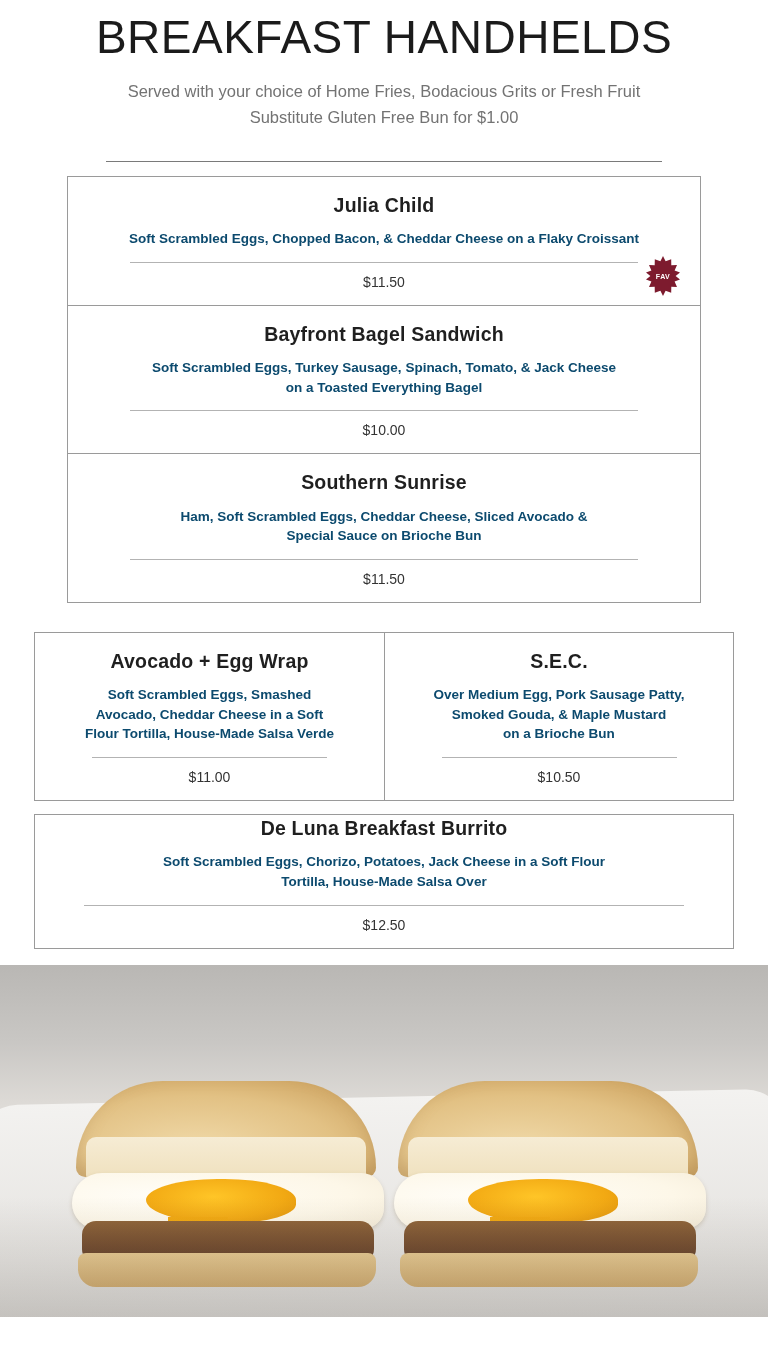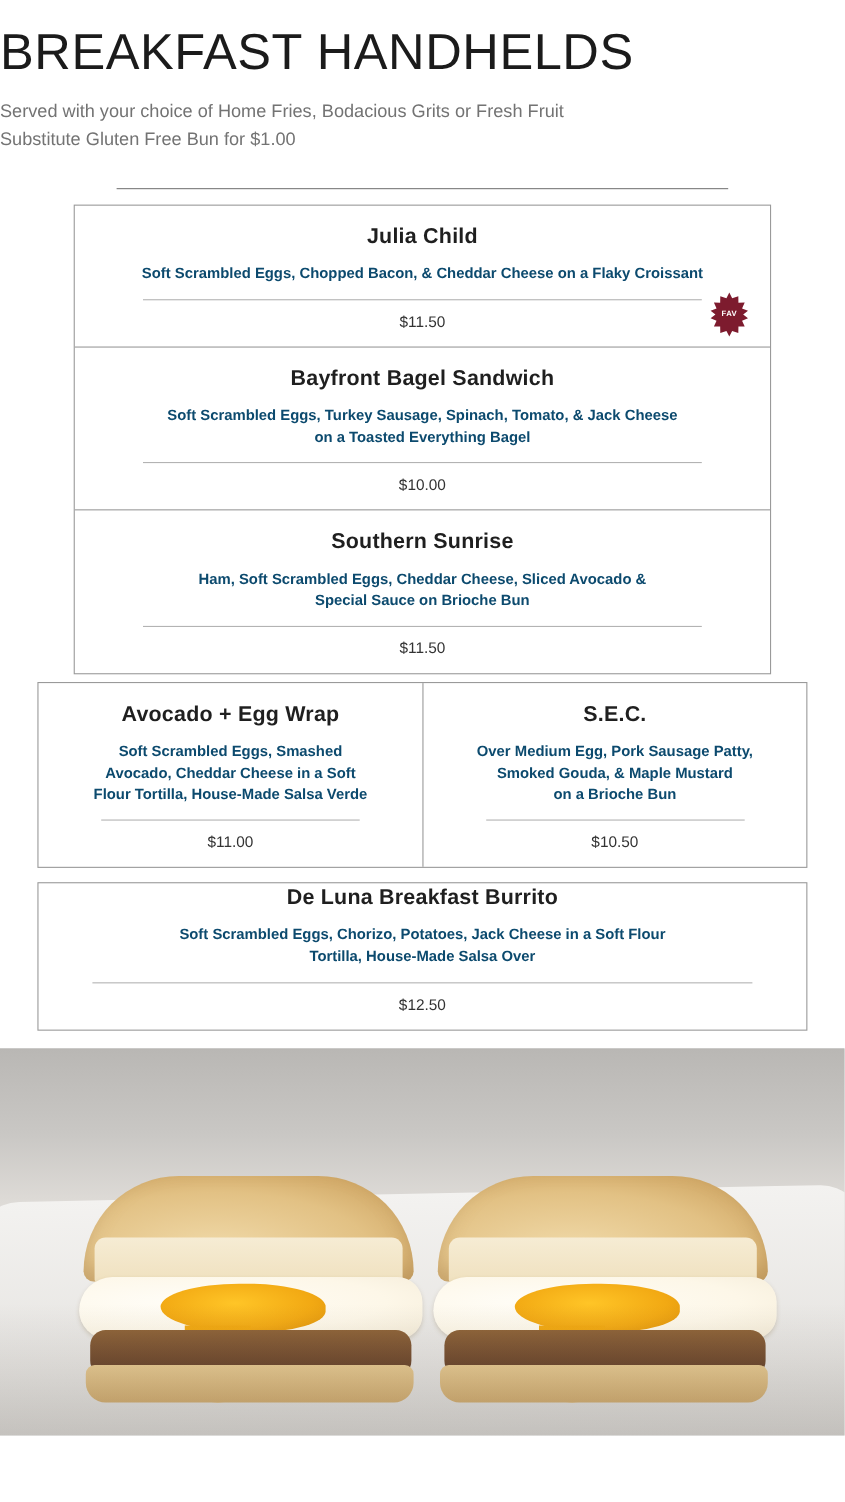--- a/index.html
+++ b/index.html
@@ -14,21 +14,22 @@
   .page {
     width: 768px;
     min-height: 1365px;
     position: relative;
     background: #ffffff;
     overflow: hidden;
   }
 
   
   .header {
-    padding-top: 22px;
+    padding-top: 12px;
+    text-align: center;
   }
   .title {
     font-size: 46px;
     font-weight: 400;
     letter-spacing: 0.5px;
     line-height: 1.12;
     margin: 0 0 14px 0;
     color: #1b1b1b;
   }
   .subline {
@@ -113,21 +114,21 @@
     font-size: 7px;
     letter-spacing: 0.4px;
     font-weight: 700;
     top: 50%;
     left: 50%;
     transform: translate(-50%, -50%);
   }
 
   
   .two-up {
-    margin: 7px auto 0 auto;
+    margin: 29px auto 0 auto;
     width: 700px;
     display: flex;
     border: 1px solid #9a9a9a;
   }
   .two-up .col {
     width: 50%;
     padding: 17px 16px 15px 16px;
     text-align: center;
   }
   .two-up .col + .col { border-left: 1px solid #9a9a9a; }

